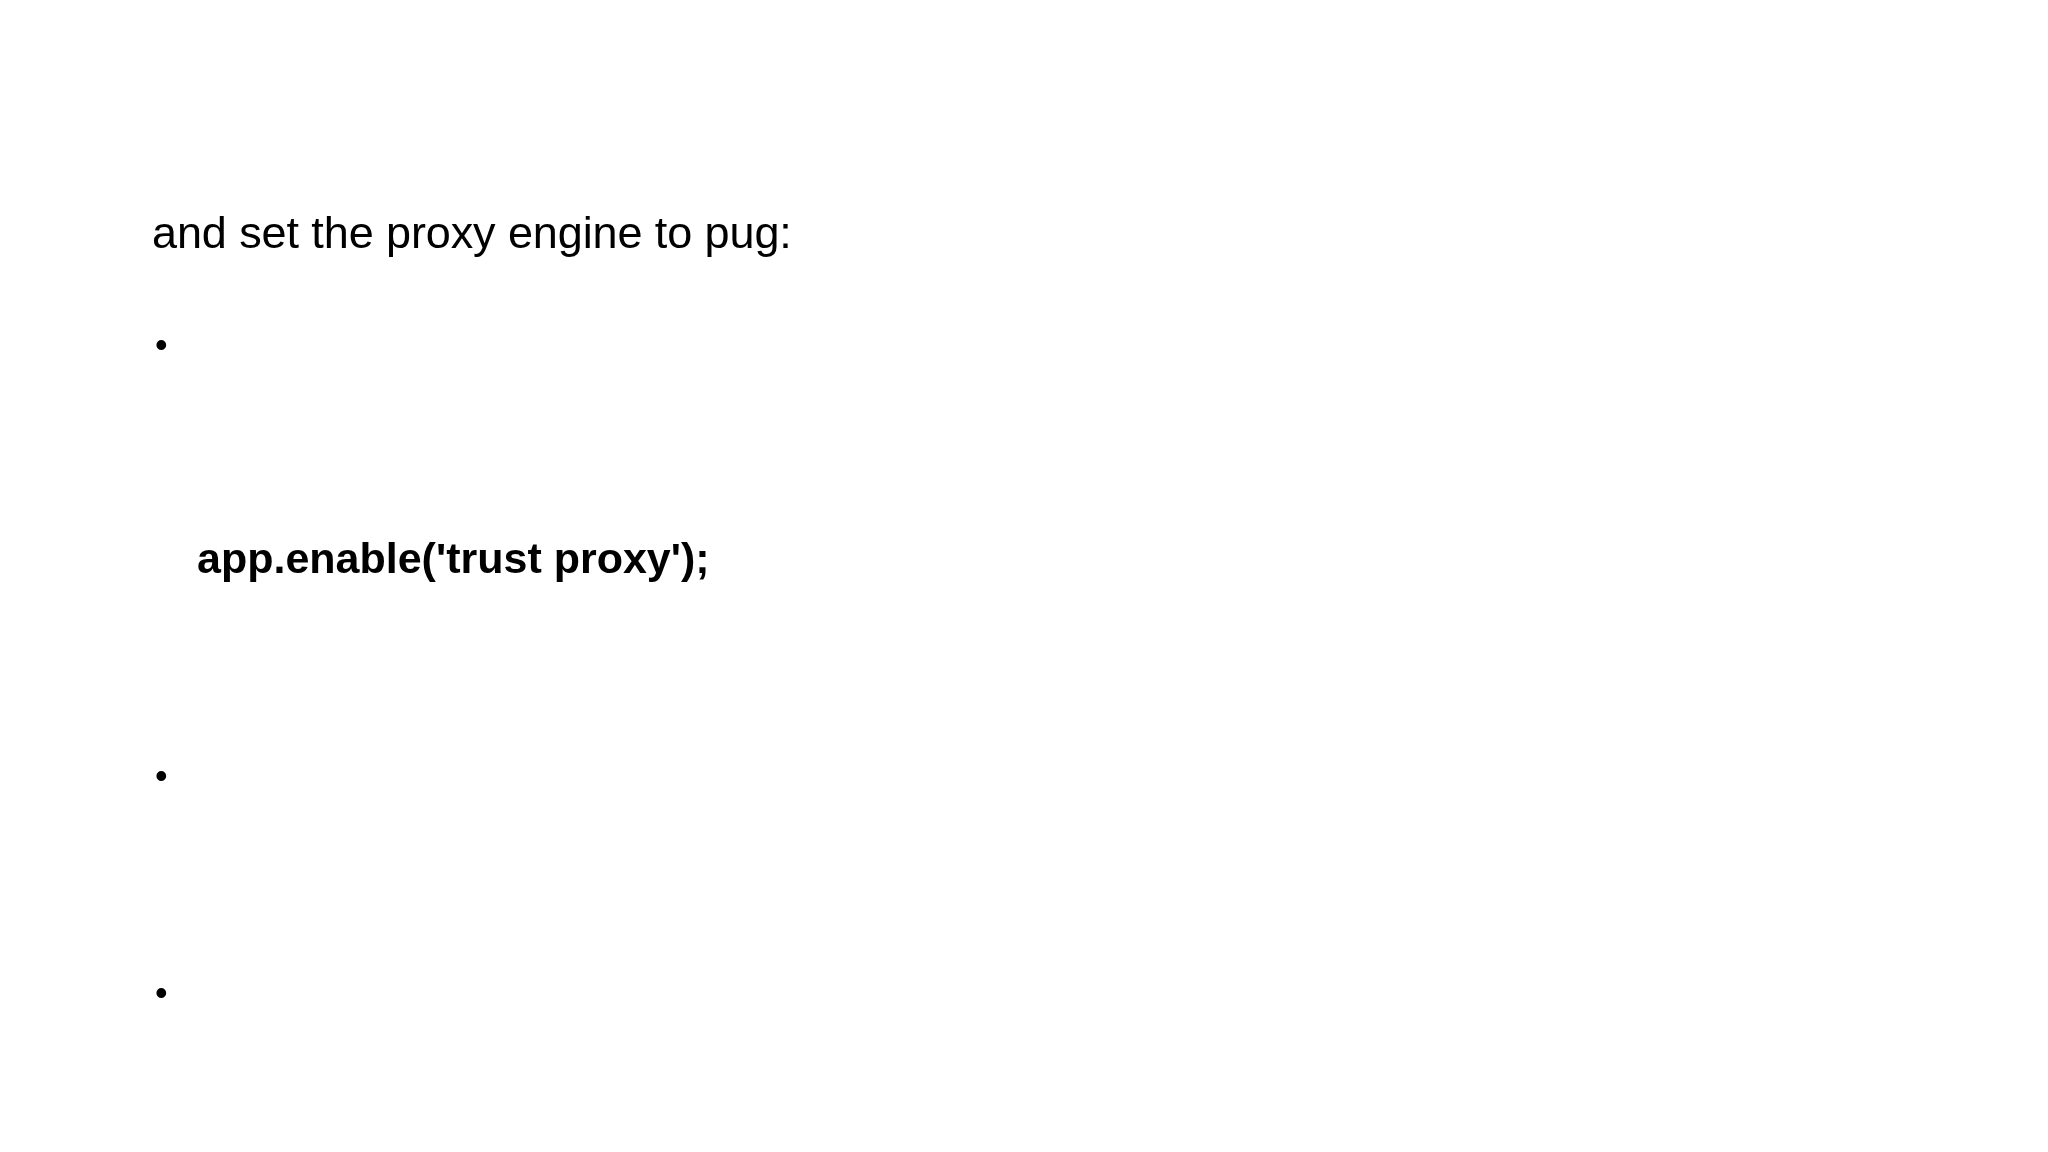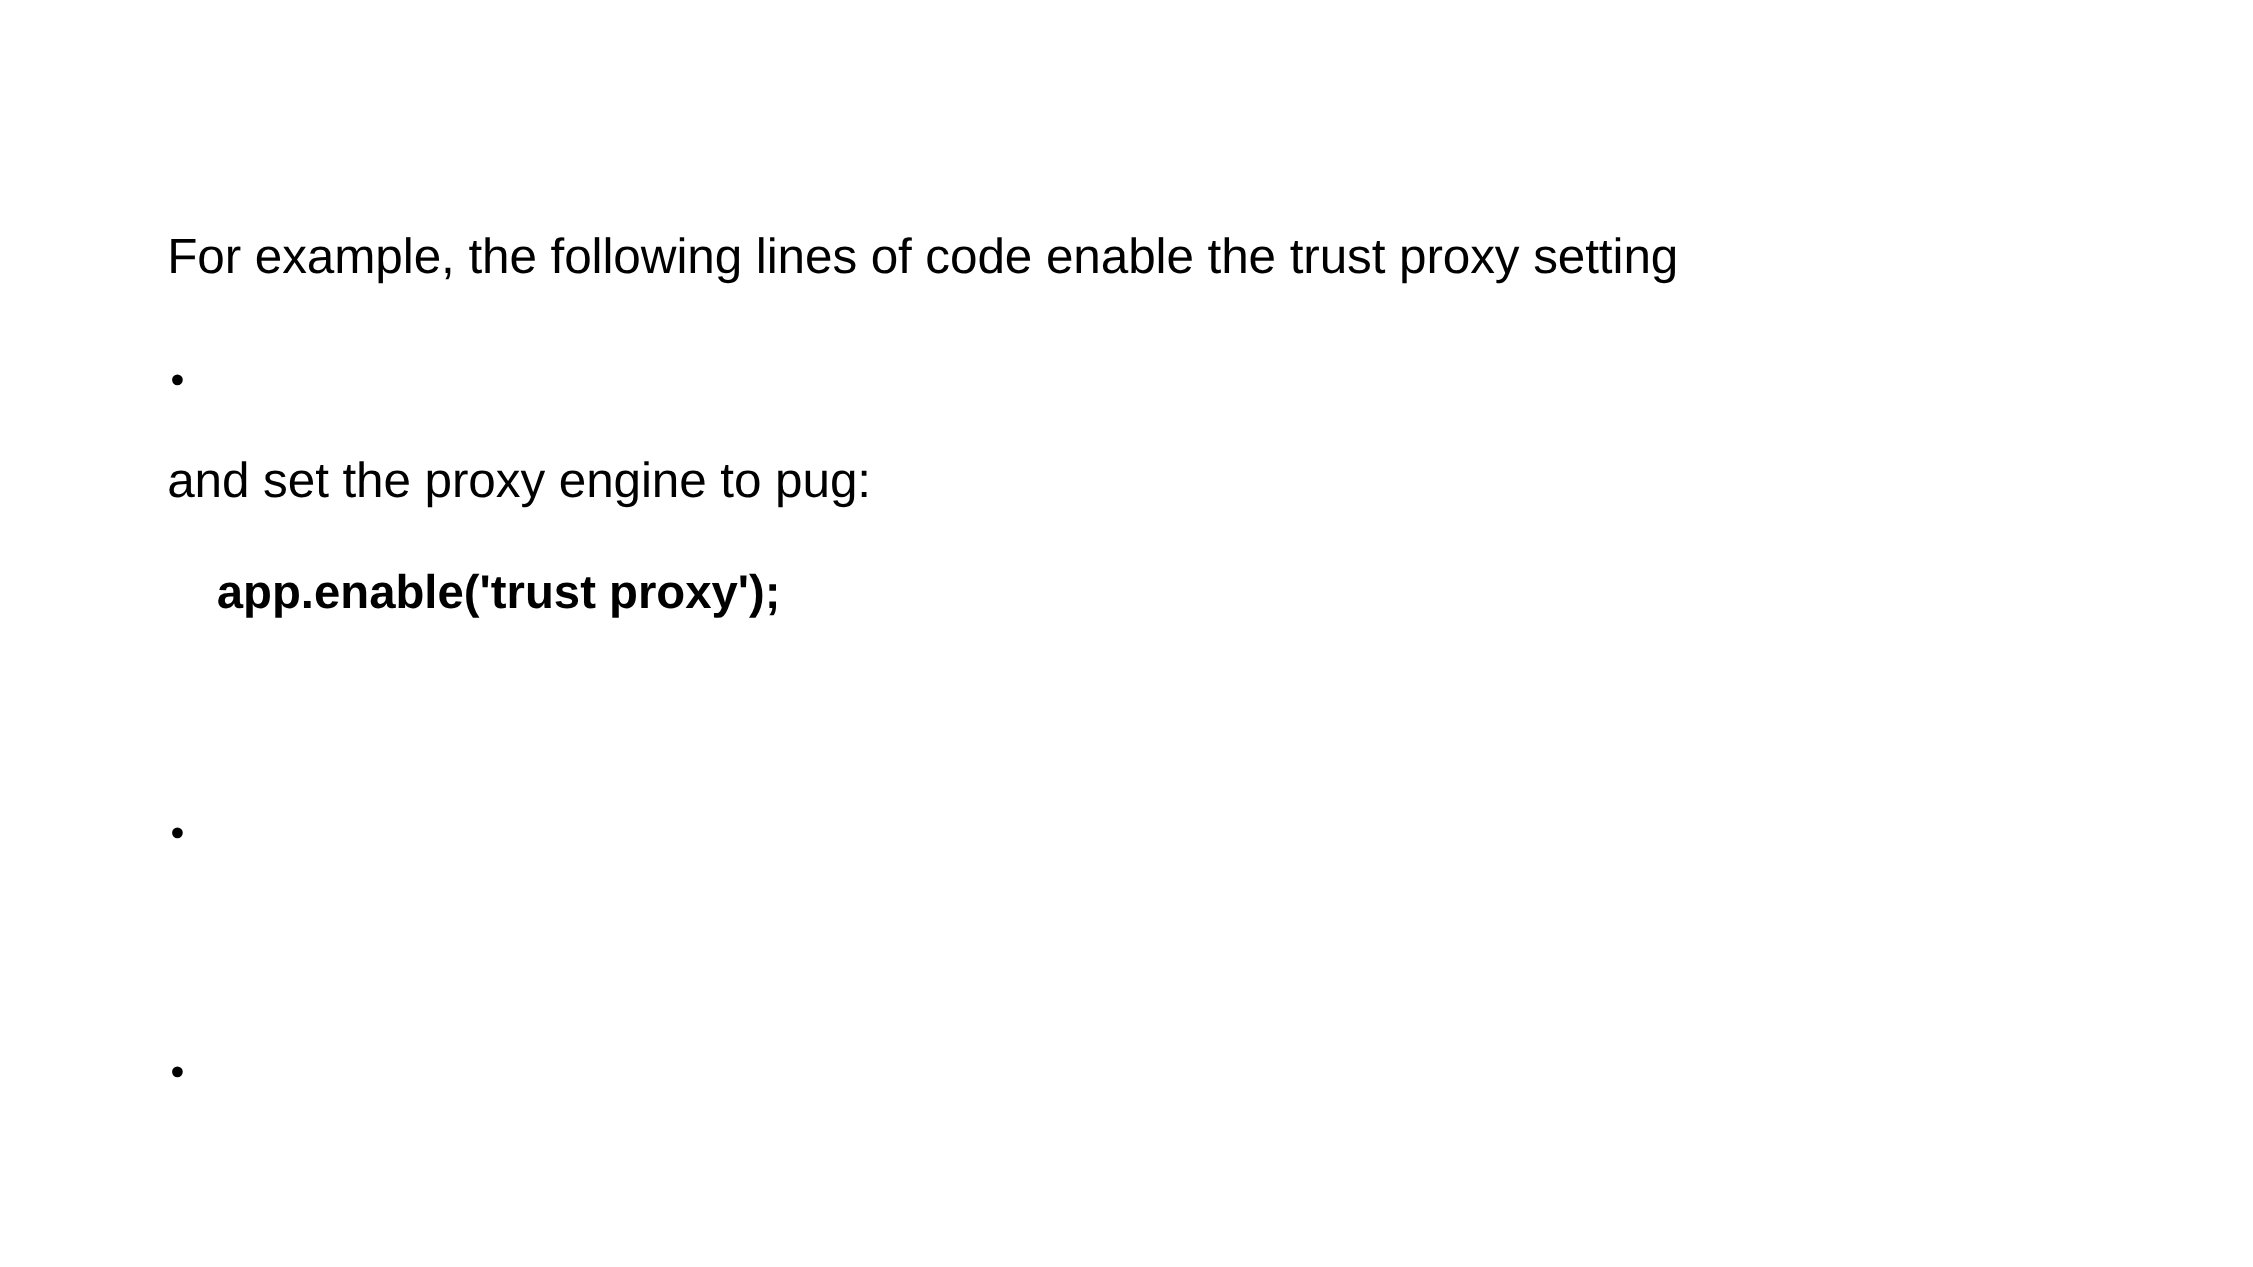--- a/index.html
+++ b/index.html
@@ -65,29 +65,29 @@
     left: 3px;
     top: 0;
     width: 28px;
     font-size: 36px;
     line-height: 65px;
     font-weight: 400;
     text-align: left;
   }
   .bullet-text {
     display: block;
+    margin-top: 19px;
   }
 </style>
 </head>
 <body>
 
 <div class="slide">
 
   <div class="intro">
-    <span class="intro-line">For example, the following lines of code enable the trust proxy setting</span>
     <span class="intro-line">and set the proxy engine to pug:</span>
   </div>
 
   <div class="bullet-list">
 
     <div class="bullet-item bold">
       <span class="bullet-marker">•</span>
       <span class="bullet-text">app.enable('trust proxy');</span>
     </div>
 

